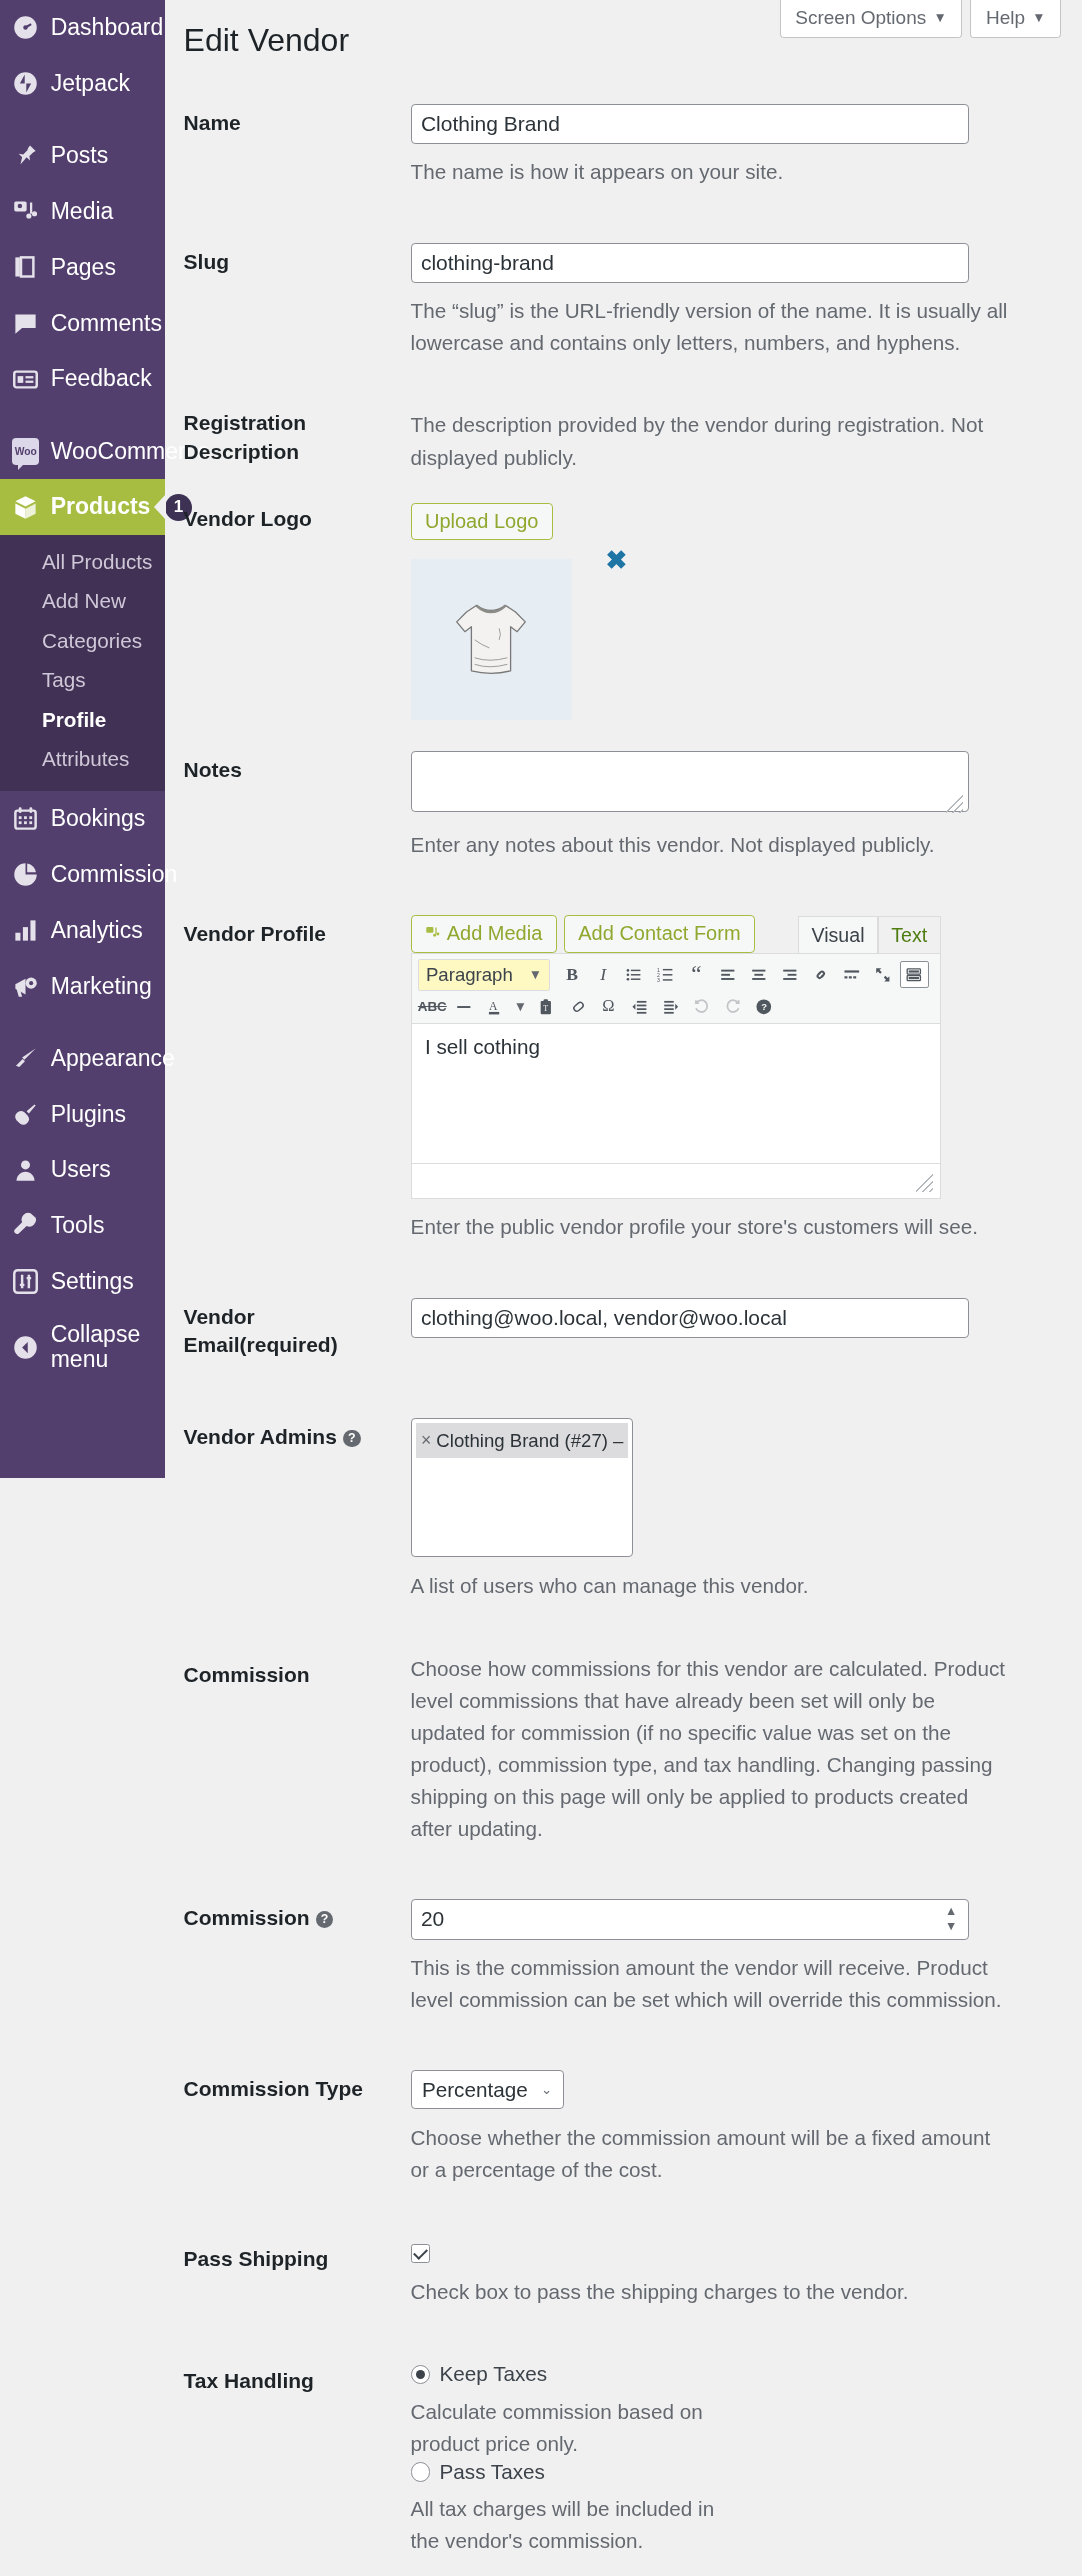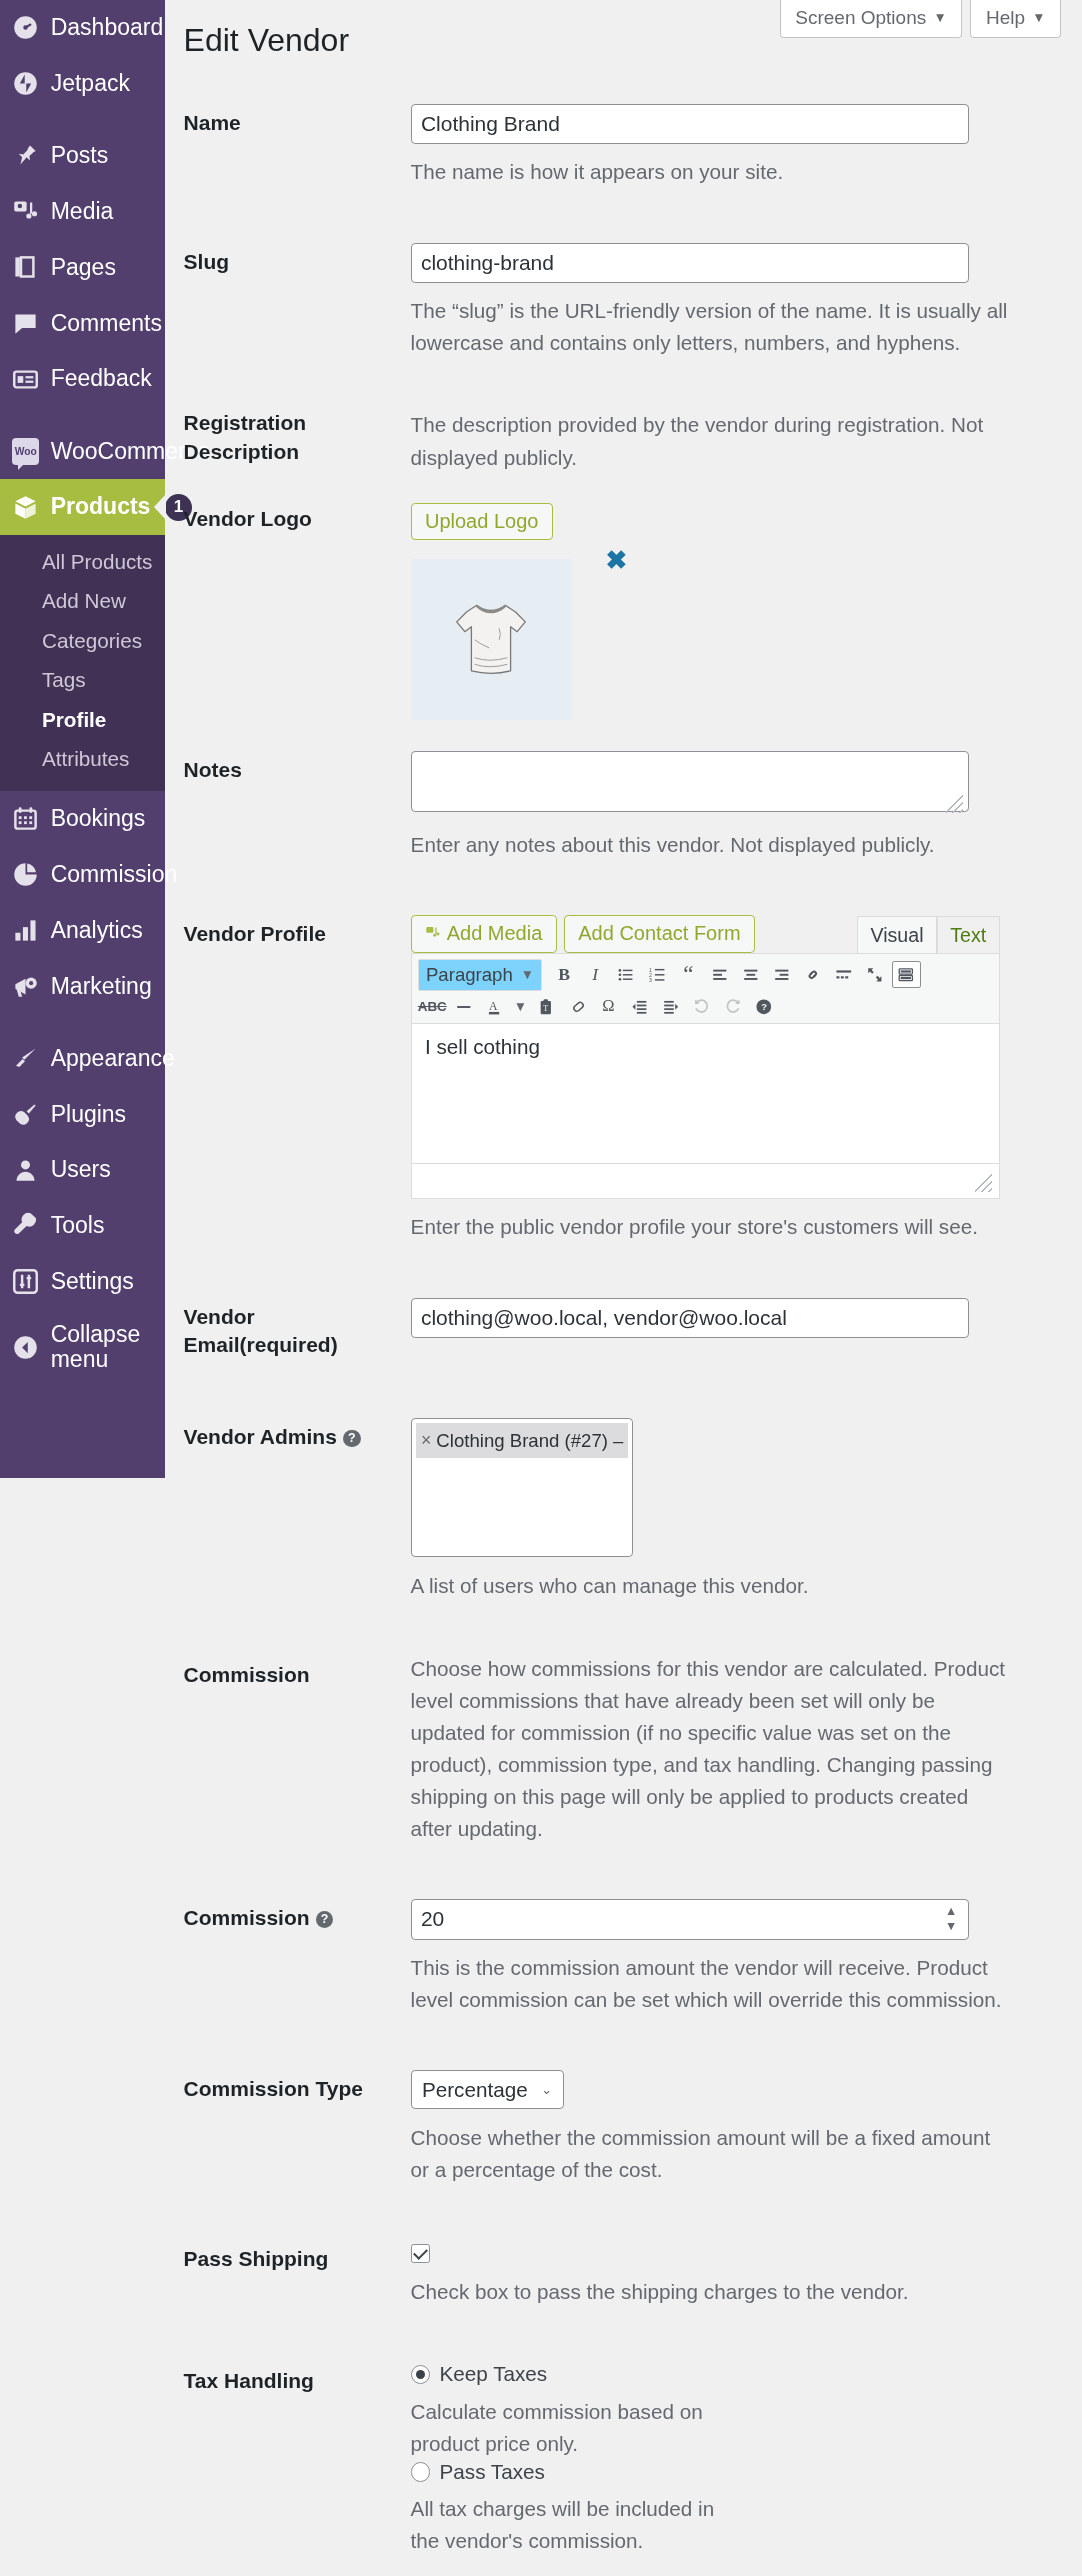--- a/index.html
+++ b/index.html
@@ -209,21 +209,21 @@
     margin-left: 28px;
     display: inline-block;
     vertical-align: top;
     cursor: pointer;
     line-height: 1;
     position: relative;
     top: -11.4px;
   }
 
   
-  .editor-wrap { width: 589px; max-width: 100%; }
+  .editor-wrap { width: 530px; max-width: 100%; }
   .editor-topbar { display:flex; align-items:flex-end; justify-content:space-between; }
   .editor-topbar-left { display:flex; gap: 7.2px; }
   .ed-tabs { display:flex; align-items:flex-end; }
   .ed-tab {
     font-size: 19.6px;
     padding: 7.2px 12.4px 6.2px 12.4px;
     color: #4d7c0f;
     background: #f0f0f1;
     border: 0.5px solid #dcdcde;
     border-bottom: none;
@@ -243,23 +243,23 @@
     width: 29px; height: 27px;
     display: inline-flex; align-items:center; justify-content:center;
     color: #50575e; cursor: pointer; border-radius: 2.1px;
     font-size: 17.6px;
   }
   .tb-btn svg { width: 17.6px; height: 17.6px; fill: #50575e; }
   .tb-btn.boxed { border:0.5px solid #8a8f94; background:#fff; }
   .tb-btn.dim { color:#c3c4c7; }
   .tb-btn.dim svg { fill:#c3c4c7; }
   .tb-select {
-    border:0.5px solid #dcdcde; background:#7dd3fc; border-radius:2.1px;
+    border:0.5px solid #dcdcde; background:#fef9c3; border-radius:2.1px;
     font-size:18.6px; color:#3c434a; padding:4.1px 7.2px; min-width:103px;
-    display:flex; align-items:center; justify-content:space-between; gap:8px;
+    display:flex; align-items:center; justify-content:space-between; gap:16px;
     cursor:pointer; margin-right:5.2px;
   }
   .ed-body {
     border: 0.5px solid #dcdcde;
     border-top: none;
     background: #fff;
     min-height: 140px;
     padding: 11.4px 13.4px;
     font-size: 20.7px;
     color: #2c3338;

